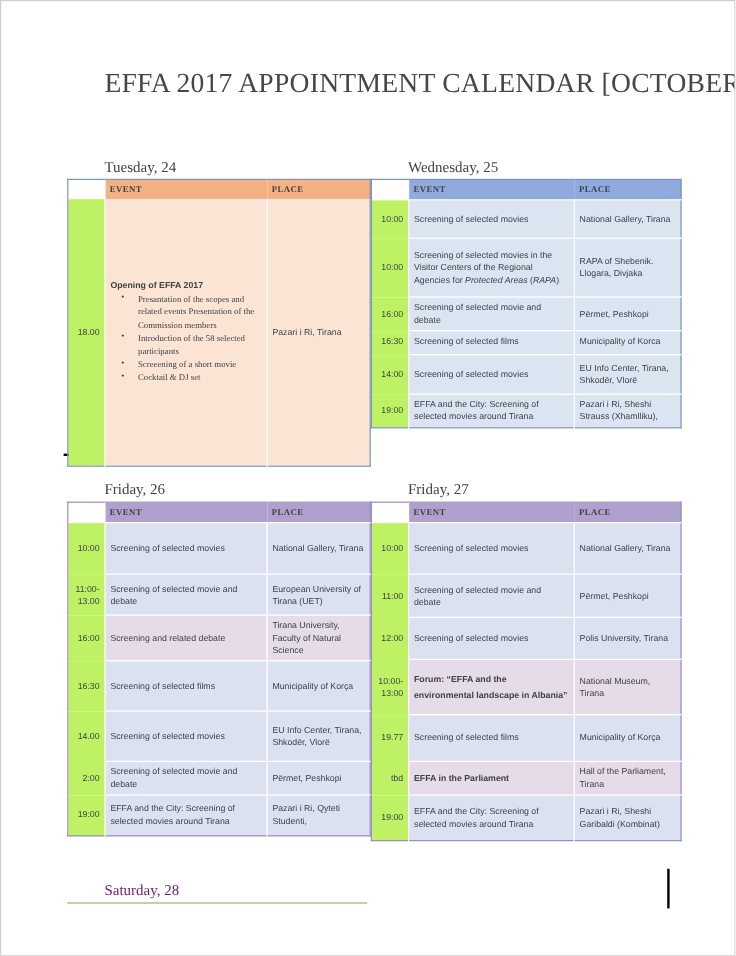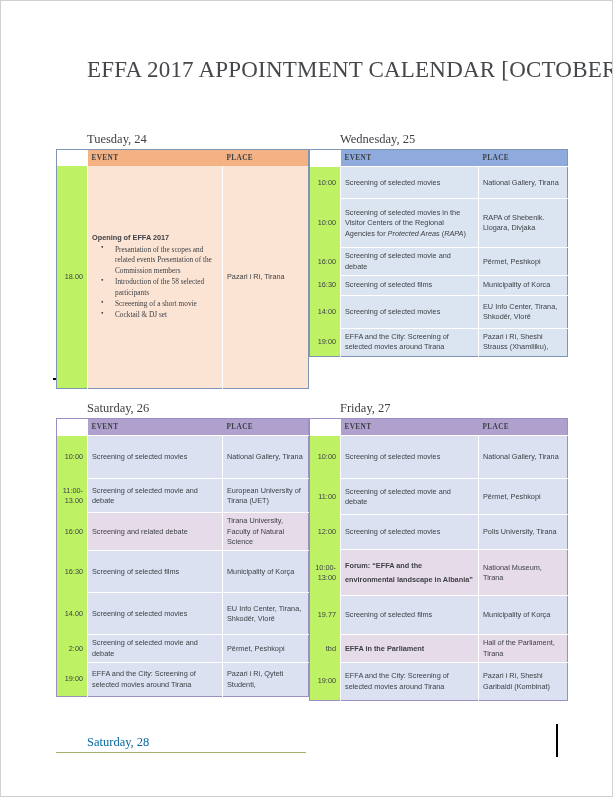--- a/index.html
+++ b/index.html
@@ -127,21 +127,21 @@
   
   .sat-block {
     position: absolute;
     left: 55px;
     top: 734px;
     width: 250px;
   }
   .sat-label {
     font-family: "Liberation Serif", serif;
     font-size: 12.5px;
-    color: #0369a1;
+    color: #701a75;
     padding-left: 31px;
     padding-bottom: 2px;
   }
   .sat-underline { height: 1px; background: #a3b16a; width: 100%; }
 
   
   .rule-black-h {
     position: absolute;
     background: #000000;
     height: 1.6px;
@@ -235,21 +235,21 @@
         <tr style="height:26px;">
           <td class="time">19:00</td>
           <td class="cell evt">EFFA and the City: Screening of selected movies around Tirana</td>
           <td class="cell plc">Pazari i Ri, Sheshi Strauss (Xhamlliku),</td>
         </tr>
       </tbody>
     </table>
   </div>
 
   <div class="day-block" id="blk-thu" style="left:55px; top:400px; width:252px;">
-    <div class="day-label">Saturday, 26</div>
+    <div class="day-label">Friday, 26</div>
     <table class="cal" id="tbl-thu">
       <colgroup>
           <col style="width:31px">
           <col style="width:135px">
           <col style="width:86px">
         </colgroup>
       <tbody>
         <tr>
           <td class="time" style="border:none;background:#fff;"></td>
           <th class="hdr">EVENT</th>

